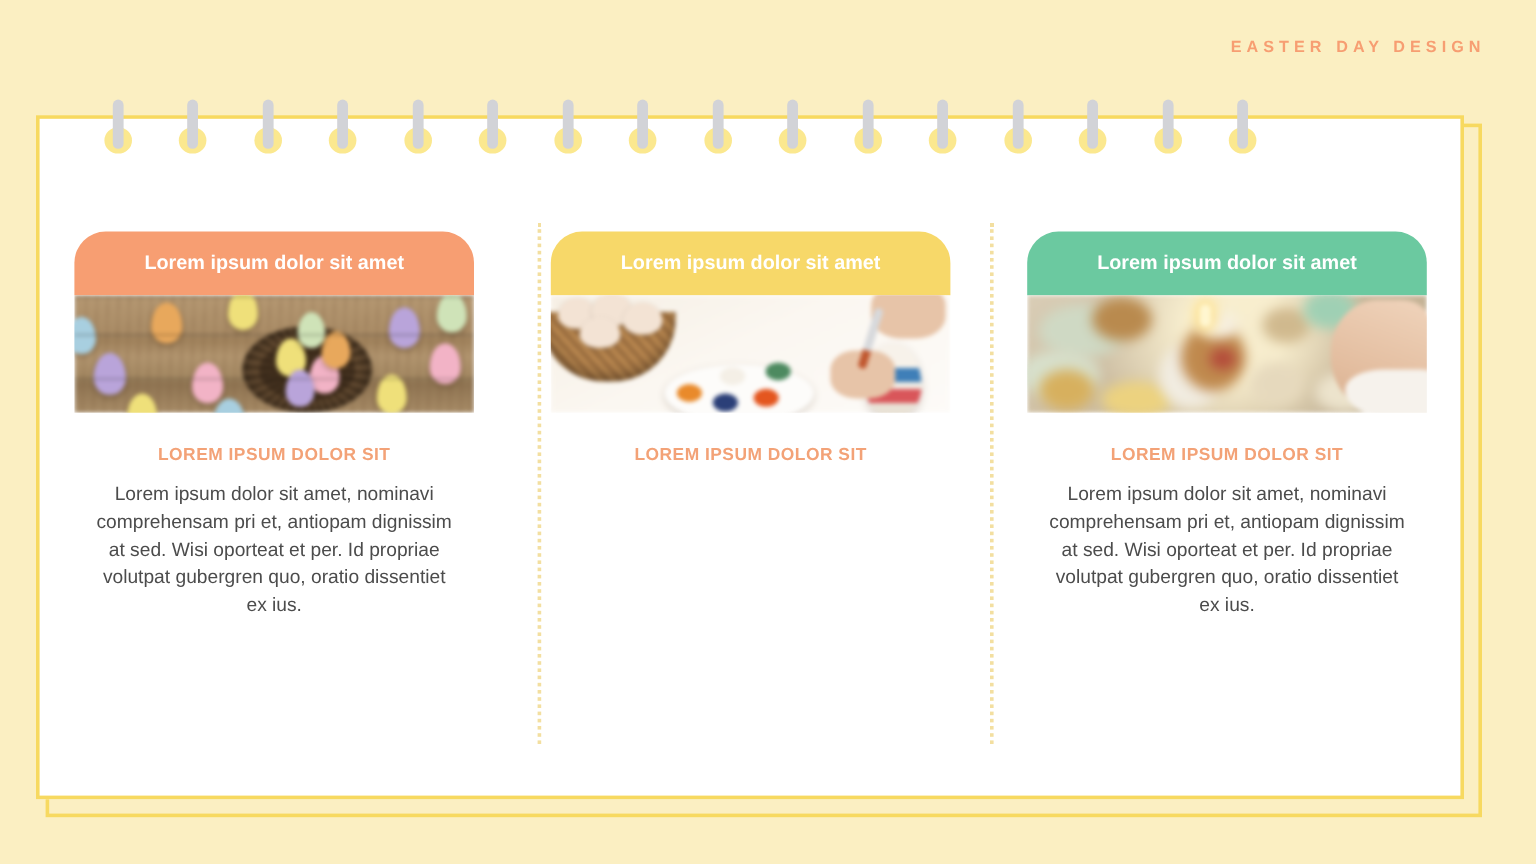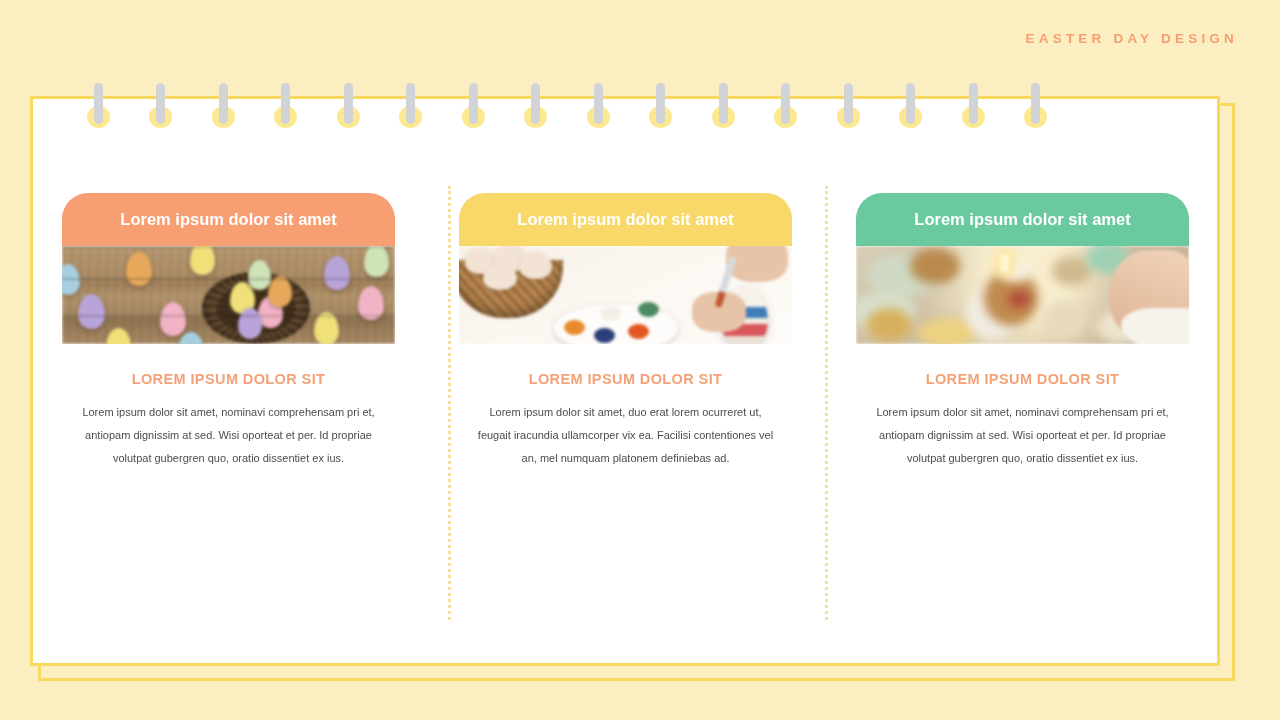--- a/index.html
+++ b/index.html
@@ -251,21 +251,21 @@
     margin-top: 27px;
     font-size: 14.5px;
     font-weight: bold;
     letter-spacing: .4px;
     color: #f3a277;
     text-align: center;
   }
   .caption-body {
     margin-top: 14px;
     width: 300px;
-    font-size: 11px;
+    font-size: 16px;
     line-height: 23px;
     color: #4c4c4c;
     text-align: center;
     text-align-last: center;
   }
 </style>
 </head>
 <body>
 
 <div class="frame-offset"></div>
@@ -366,21 +366,20 @@
           <div class="well" style="left:46px;top:2px;background:#f4efe6"></div>
         </div>
         <div class="painted-egg"></div>
         <div class="hand" style="right:4px;top:-10px;width:62px;height:46px"></div>
         <div class="hand" style="right:46px;top:46px;width:54px;height:40px"></div>
         <div class="brush"></div>
       </div>
     </div>
 
     <div class="caption-title">LOREM IPSUM DOLOR SIT</div>
-    <div class="caption-body">Lorem ipsum dolor sit amet, duo erat lorem ocurreret ut, feugait iracundia ullamcorper vix ea. Facilisi contentiones vel an, mel numquam platonem definiebas ad.</div>
   </div>
 
   <div class="col">
     <div class="head-card" style="background:#6bc9a0">
       <span>Lorem ipsum dolor sit amet</span>
     </div>
 
     <div class="photo">
       <div class="photo-inner table-bg photo-blur">
         <div class="blur-blob" style="left:10px;top:8px;width:72px;height:44px;background:#cfd9c4"></div>

